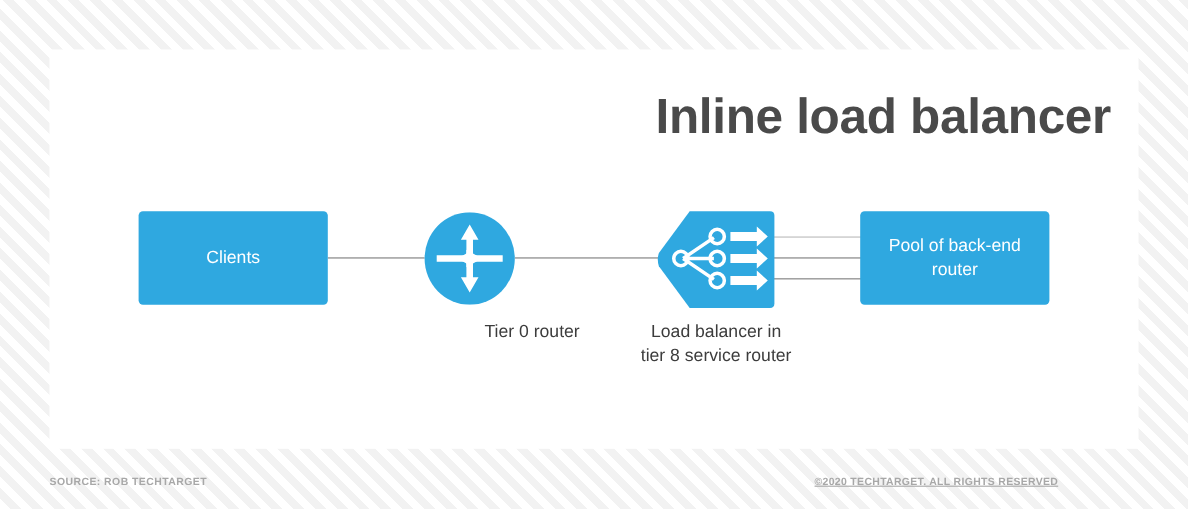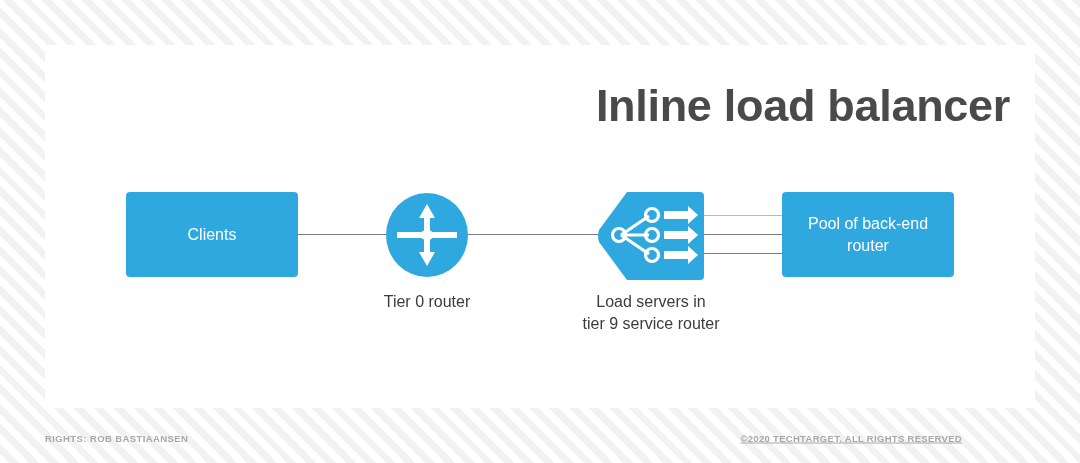--- a/index.html
+++ b/index.html
@@ -128,20 +128,21 @@
     position: absolute;
     text-align: center;
     font-size: 16px;
     color: #3c3c3c;
     line-height: 1.35;
   }
   #caption-router {
     left: 282px;
     top: 246px;
     width: 200px;
+    text-align: right;
   }
   #caption-lb {
     left: 496px;
     top: 246px;
     width: 220px;
   }
 
   
   .footer-source {
     position: absolute;
@@ -233,25 +234,25 @@
       <div class="node-box" id="servers-box">
         <span>
           <span>Pool of back-end</span><br>
           <span>router</span>
         </span>
       </div>
 
       <div class="caption" id="caption-router">Tier 0 router</div>
 
       <div class="caption" id="caption-lb">
-        <span>Load servers in</span><br>
-        <span>tier 9 service router</span>
+        <span>Load balancer in</span><br>
+        <span>tier 8 service router</span>
       </div>
 
     </div>
   </div>
 
-  <div class="footer-source">RIGHTS: ROB BASTIAANSEN</div>
+  <div class="footer-source">SOURCE: ROB TECHTARGET</div>
 
   <div class="footer-copyright">©2020 TECHTARGET. ALL RIGHTS RESERVED</div>
 
 
 </div>
 
 </body></html>

